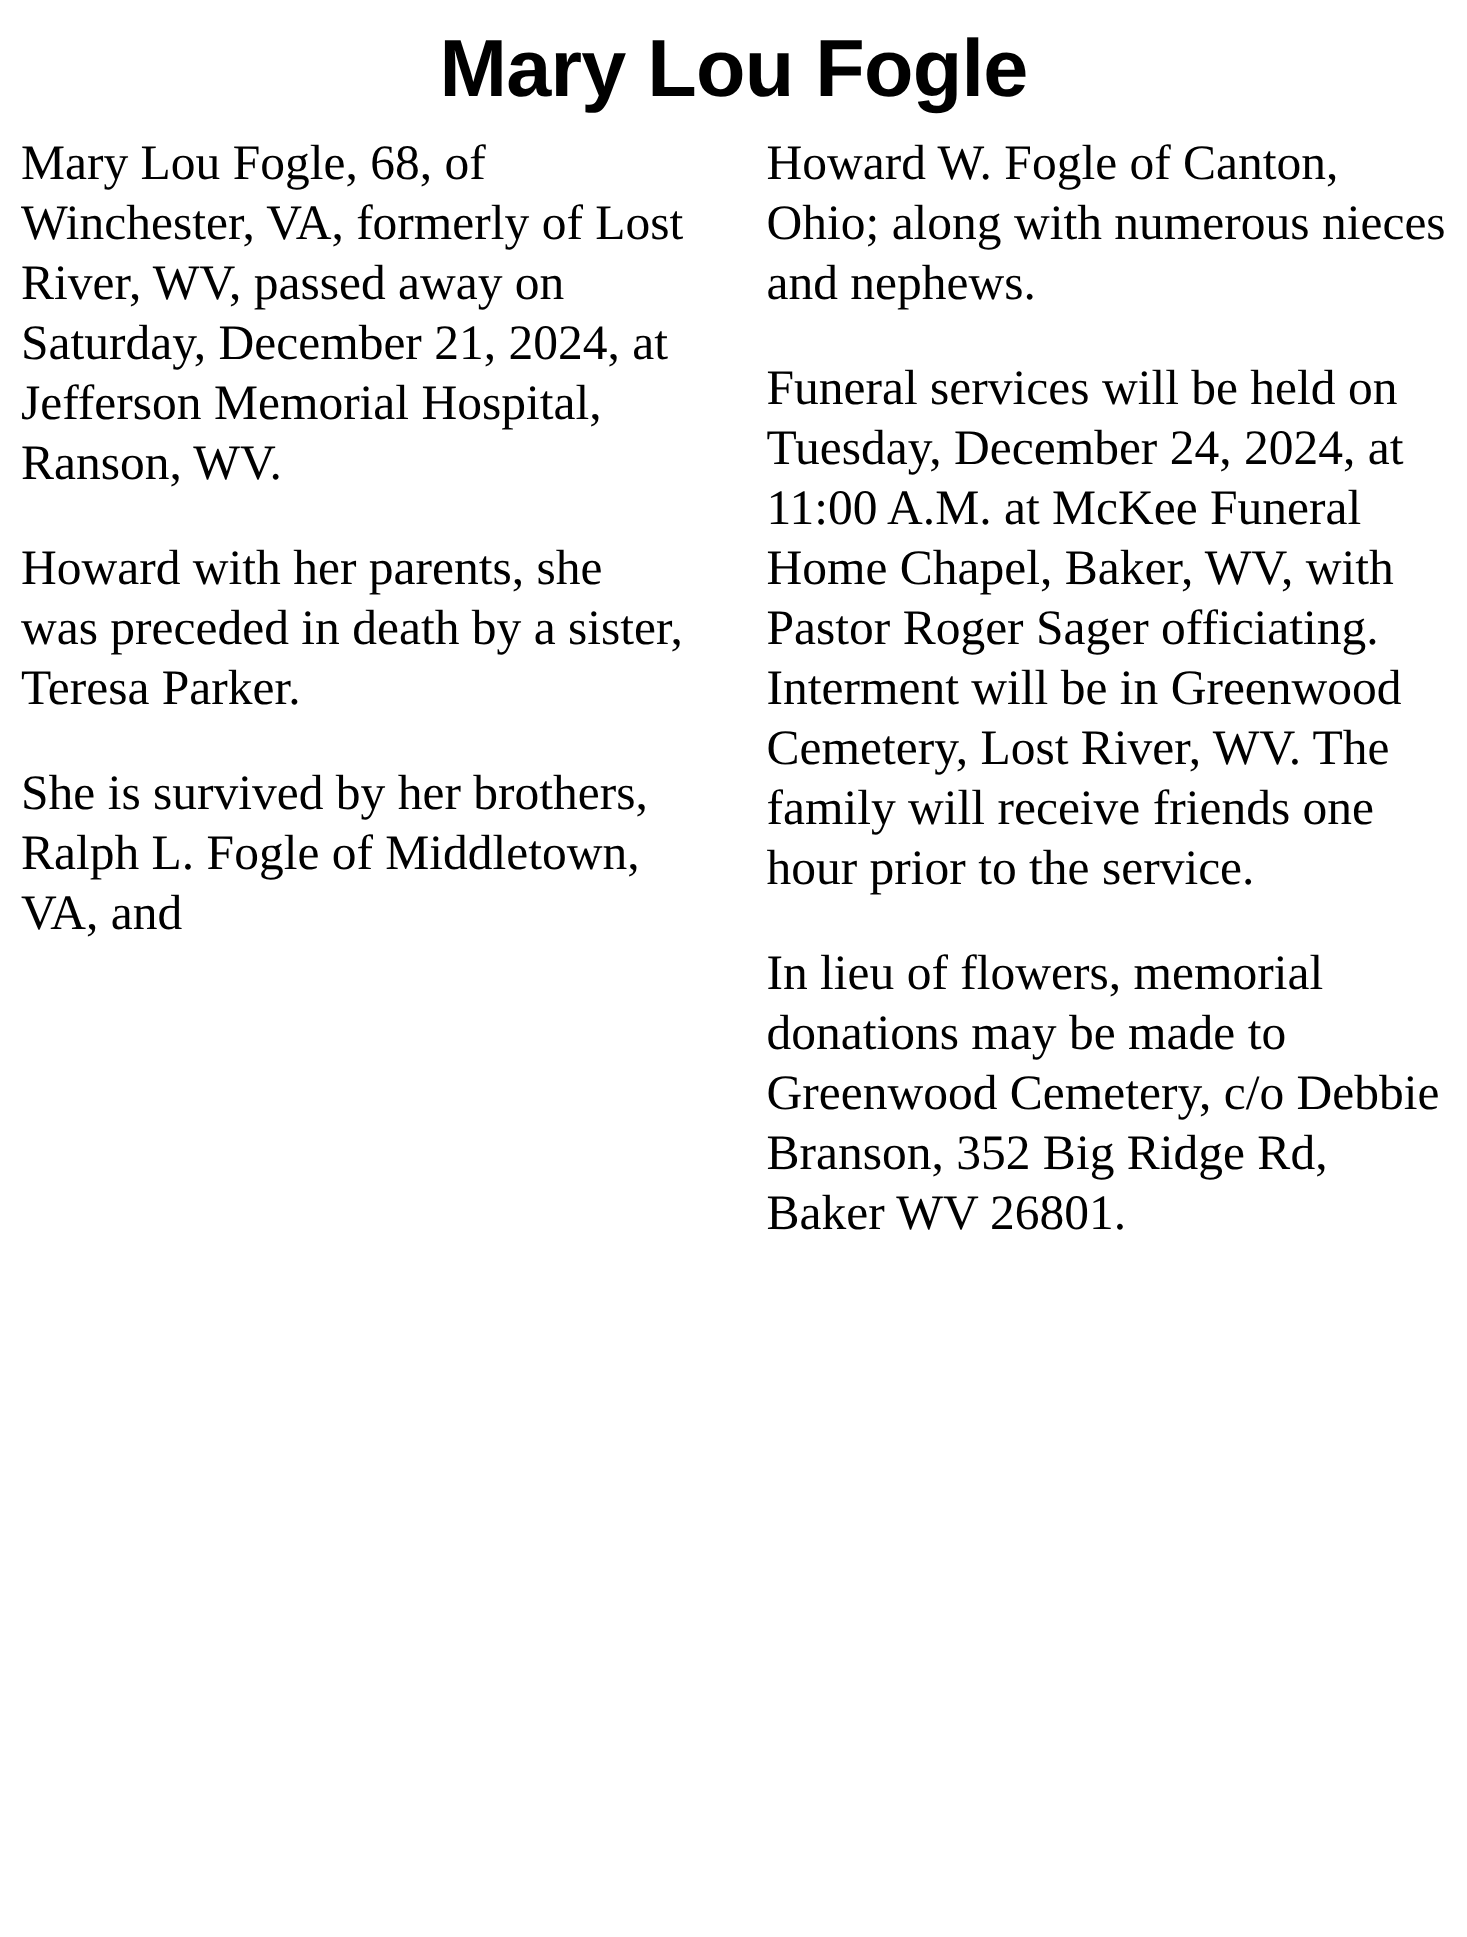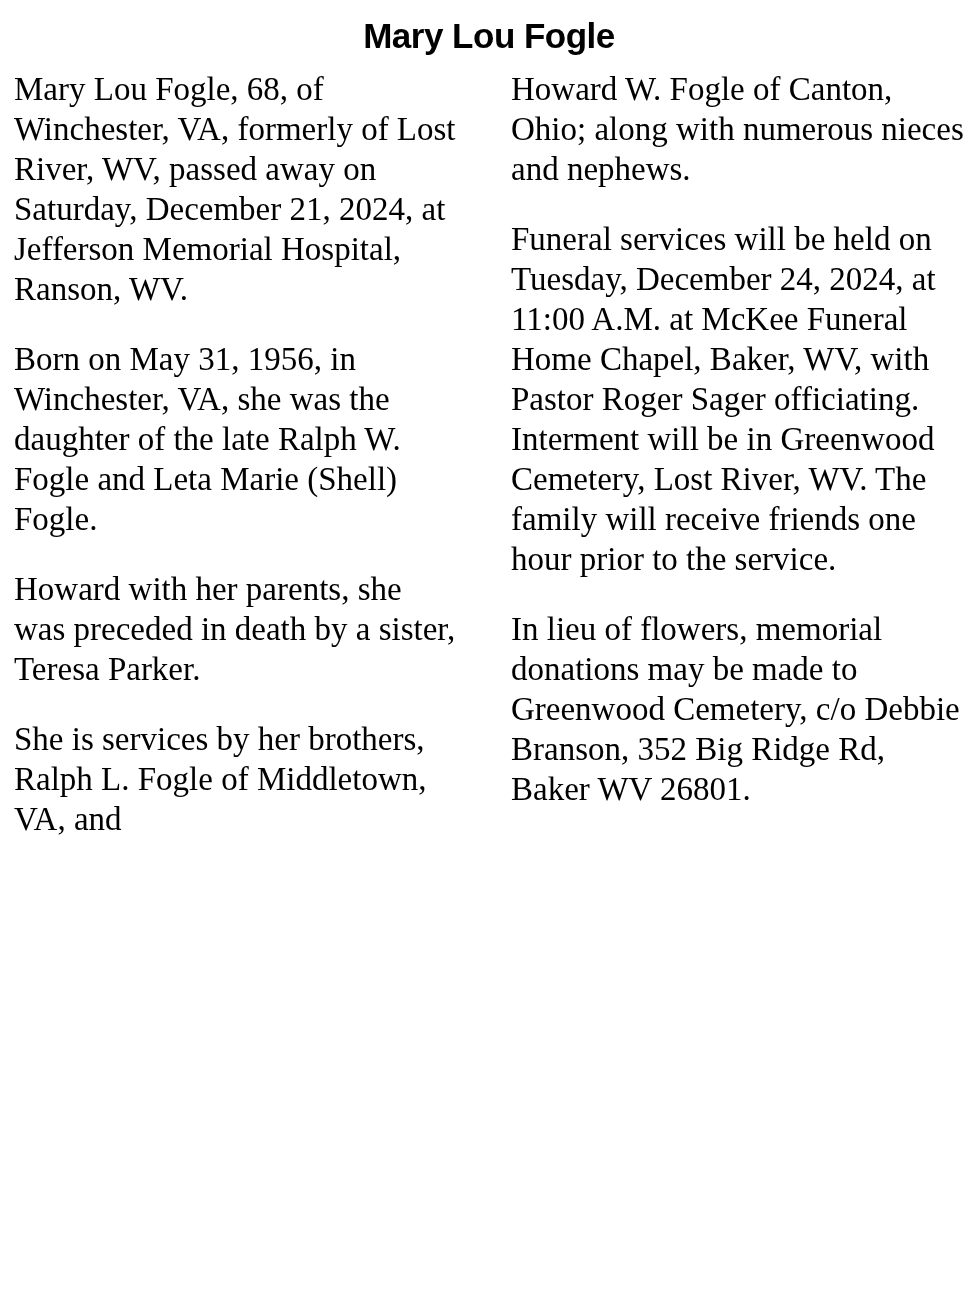--- a/index.html
+++ b/index.html
@@ -29,21 +29,21 @@
     width: 978px;
     height: 1291px;
     border: 6px solid #ffffff;
     box-sizing: border-box;
     pointer-events: none;
   }
   .obit-title {
     text-align: center;
     font-family: "Liberation Sans", sans-serif;
     font-weight: bold;
-    font-size: 35px;
+    font-size: 54px;
     line-height: 1.05;
     letter-spacing: -0.5px;
     padding-top: 18px;
     padding-bottom: 14px;
     margin: 0;
   }
   .columns {
     display: flex;
     align-items: flex-start;
     padding: 0 14px 0 14px;
@@ -76,23 +76,22 @@
 
 <div class="page">
   <div class="border-frame"></div>
 
   <h1 class="obit-title">Mary Lou Fogle</h1>
 
   <div class="columns">
 
     <div class="col col-left">
       <p class="para">Mary Lou Fogle, 68, of Winchester, VA, formerly of Lost River, WV, passed away on Saturday, December 21, 2024, at Jefferson Memorial Hospital, Ranson, WV.</p>
-      <p class="para">Born on May 31, 1956, in Winchester, VA, she was the daughter of the late Ralph W. Fogle and Leta Marie (Shell) Fogle.</p>
       <p class="para">Howard with her parents, she was preceded in death by a sister, Teresa Parker.</p>
-      <p class="para">She is services by her brothers, Ralph L. Fogle of Middletown, VA, and</p>
+      <p class="para">She is survived by her brothers, Ralph L. Fogle of Middletown, VA, and</p>
     </div>
 
     <div class="col col-right">
       <p class="para">Howard W. Fogle of Canton, Ohio; along with numerous nieces and nephews.</p>
       <p class="para">Funeral services will be held on Tuesday, December 24, 2024, at 11:00 A.M. at McKee Funeral Home Chapel, Baker, WV, with Pastor Roger Sager officiating. Interment will be in Greenwood Cemetery, Lost River, WV. The family will receive friends one hour prior to the service.</p>
       <p class="para">In lieu of flowers, memorial donations may be made to Greenwood Cemetery, c/o Debbie Branson, 352 Big Ridge Rd, Baker WV 26801.</p>
     </div>
 
   </div>
 </div>

